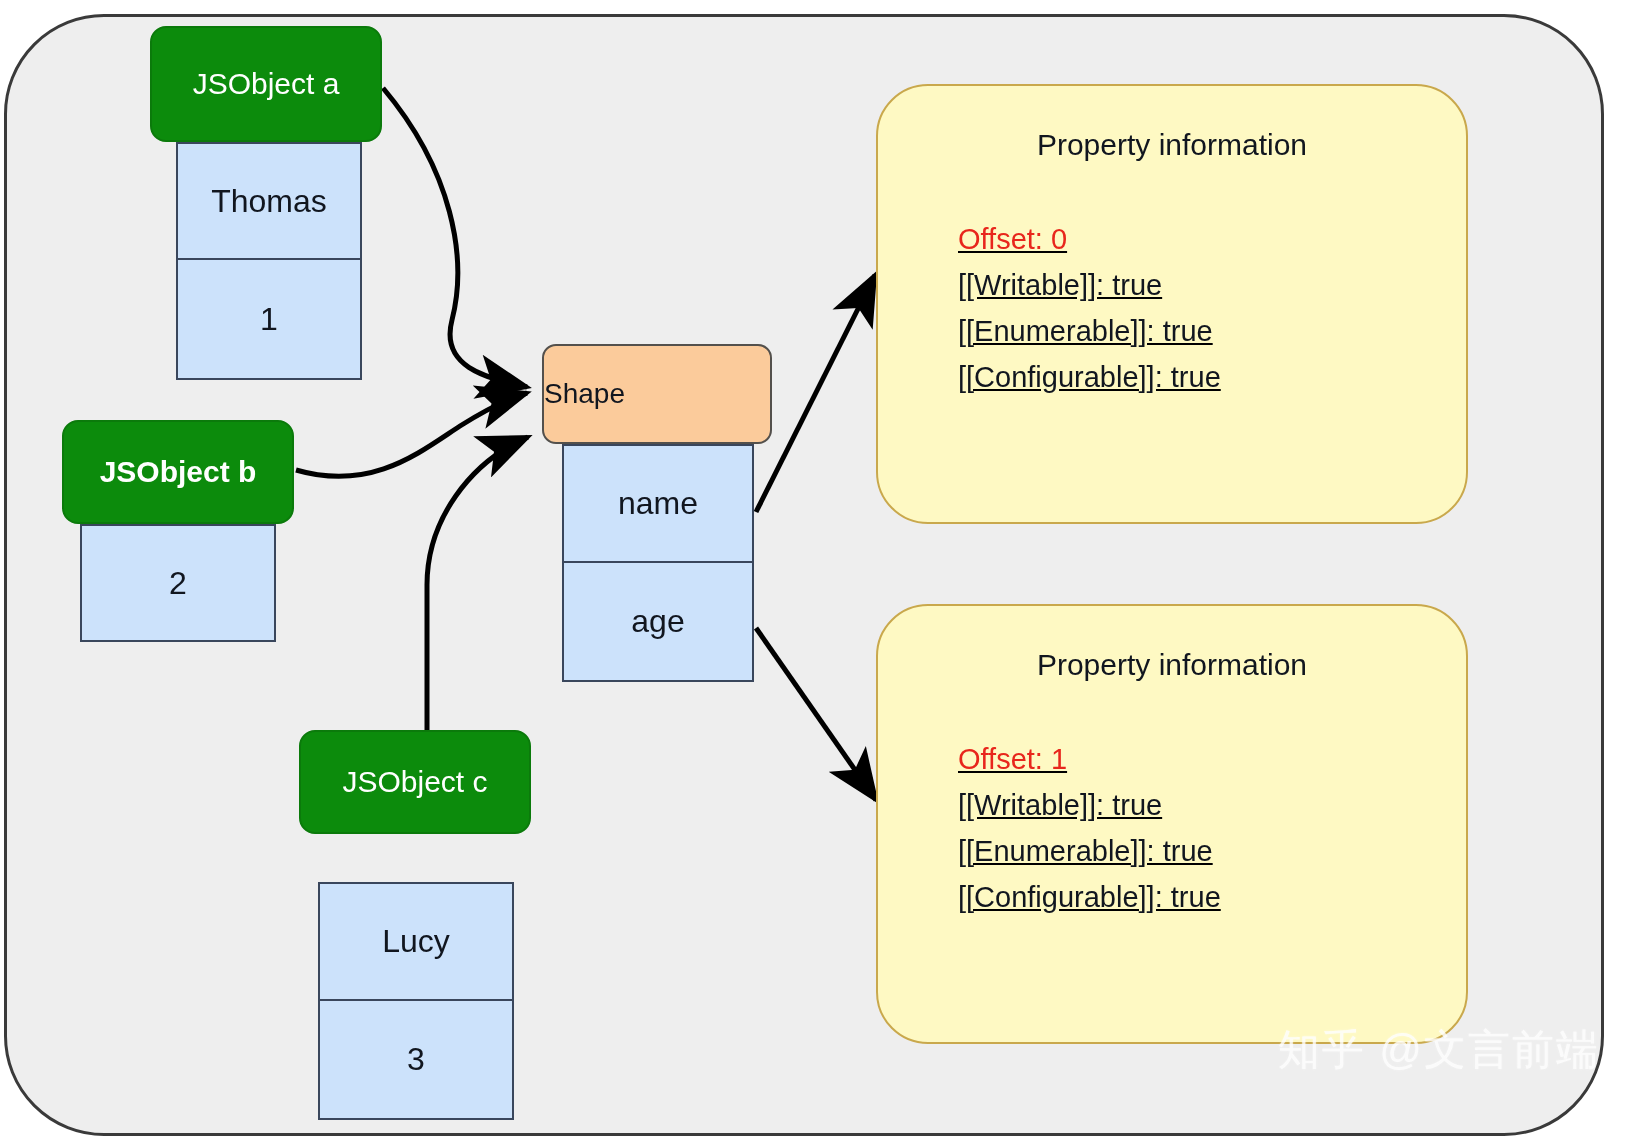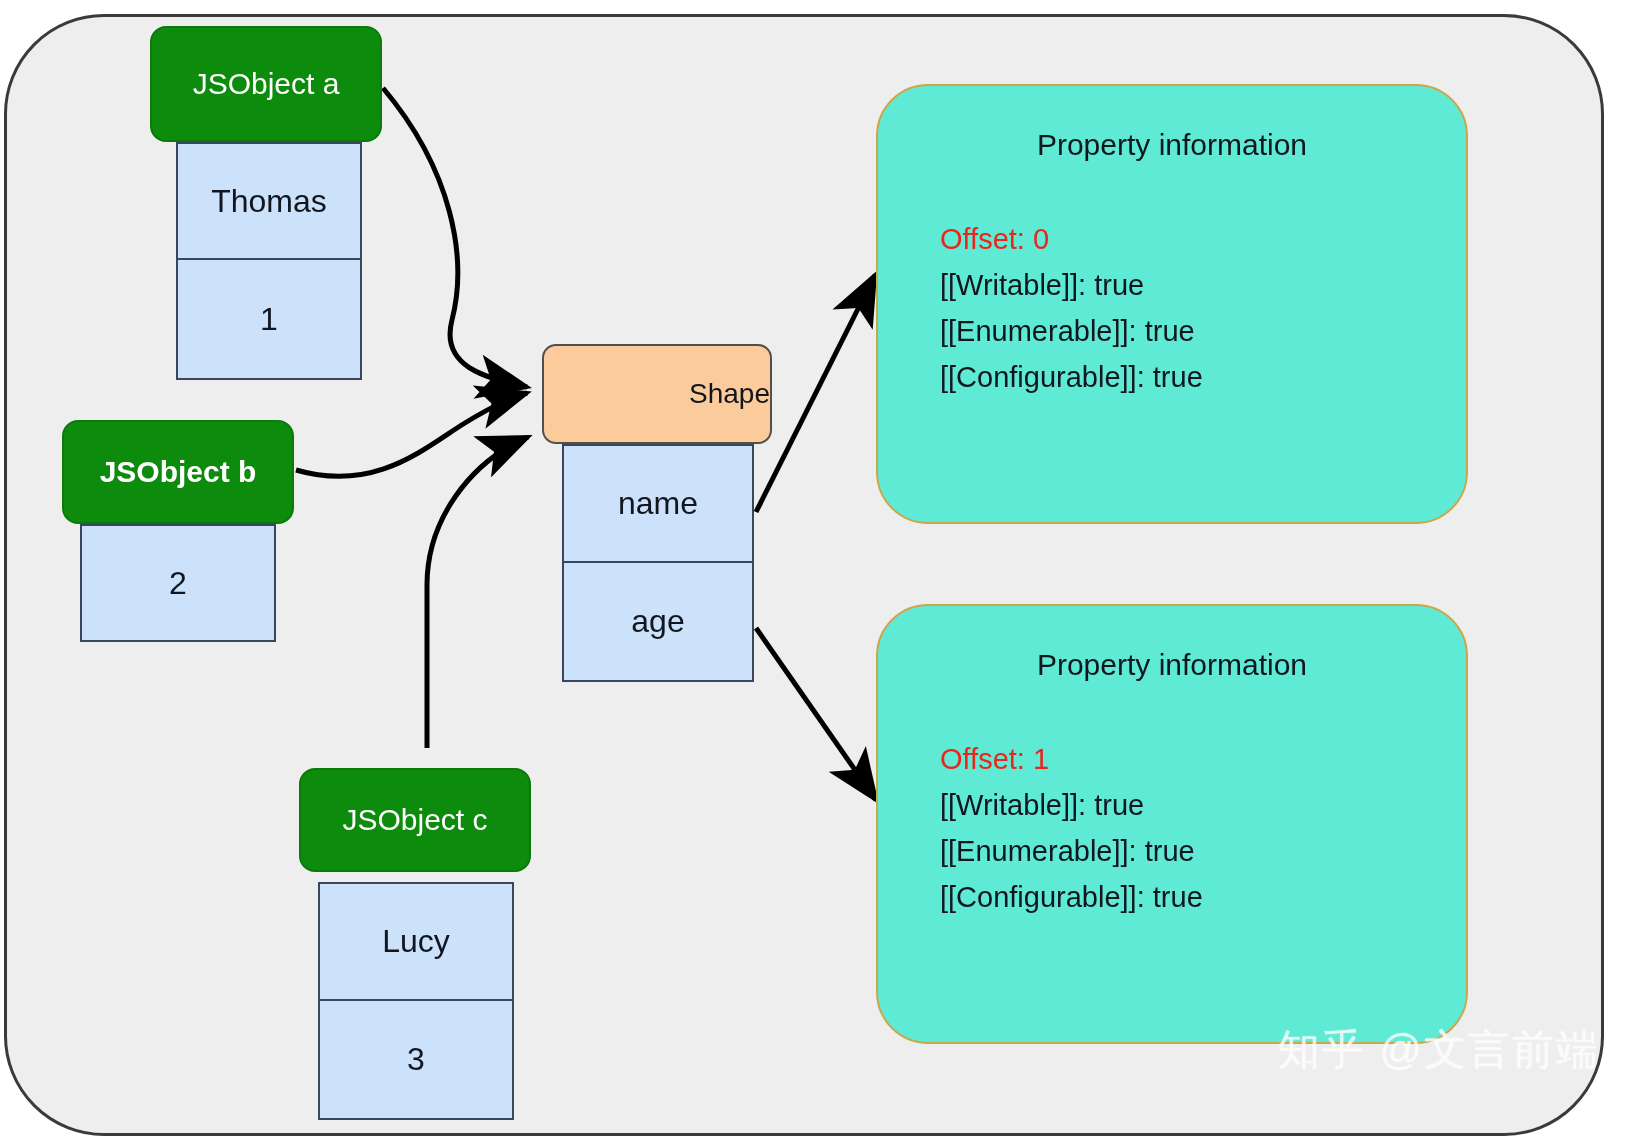--- a/index.html
+++ b/index.html
@@ -81,55 +81,56 @@
     left: 542px;
     top: 344px;
     width: 230px;
     height: 100px;
     background: #fbcb9b;
     border: 2px solid #53504c;
     border-radius: 14px;
     font-size: 28px;
     display: flex;
     align-items: center;
-    justify-content: flex-end;
+    justify-content: flex-start;
     box-sizing: border-box;
     color: #11161f;
     z-index: 3;
   }
   #shape-cells {
     position: absolute;
     left: 562px;
     top: 444px;
     width: 192px;
     z-index: 2;
     text-align: center;
   }
   #shape-cells .cell {
     height: 119px;
   }
 
   
   .propbox {
     position: absolute;
-    background: #5eead4;
+    background: #fef9c3;
     border: 2px solid #c9a84c;
     border-radius: 52px;
     box-sizing: border-box;
     z-index: 2;
   }
   .prop-title {
     text-align: center;
     font-size: 30px;
     color: #11161f;
     margin-top: 42px;
   }
   .prop-lines {
     margin-top: 62px;
-    padding-left: 62px;
+    padding-left: 80px;
+    text-decoration: underline;
   }
   .prop-offset {
     color: #e8261c;
     font-size: 29px;
     margin-bottom: 14px;
     line-height: 1.1;
   }
   .prop-attr {
     color: #11161f;
     font-size: 29px;
@@ -189,21 +190,21 @@
   <div class="jsobject">
     <div class="jsobject-head" style="left:62px; top:420px; width:232px; height:104px;font-weight:bold;">
       <span>JSObject b</span>
     </div>
     <div class="cellstack" style="left:80px; top:524px; width:196px;">
       <div class="cell" style="height:118px;">2</div>
     </div>
   </div>
 
   <div class="jsobject">
-    <div class="jsobject-head" style="left:299px; top:768px; width:232px; height:104px;">
+    <div class="jsobject-head" style="left:299px; top:730px; width:232px; height:104px;">
       <span>JSObject c</span>
     </div>
     <div class="cellstack" style="left:318px; top:882px; width:196px;">
       <div class="cell" style="height:119px;">Lucy</div>
       <div class="cell" style="height:119px;">3</div>
     </div>
   </div>
 
   <div id="shape-head">
     <span>Shape</span>

